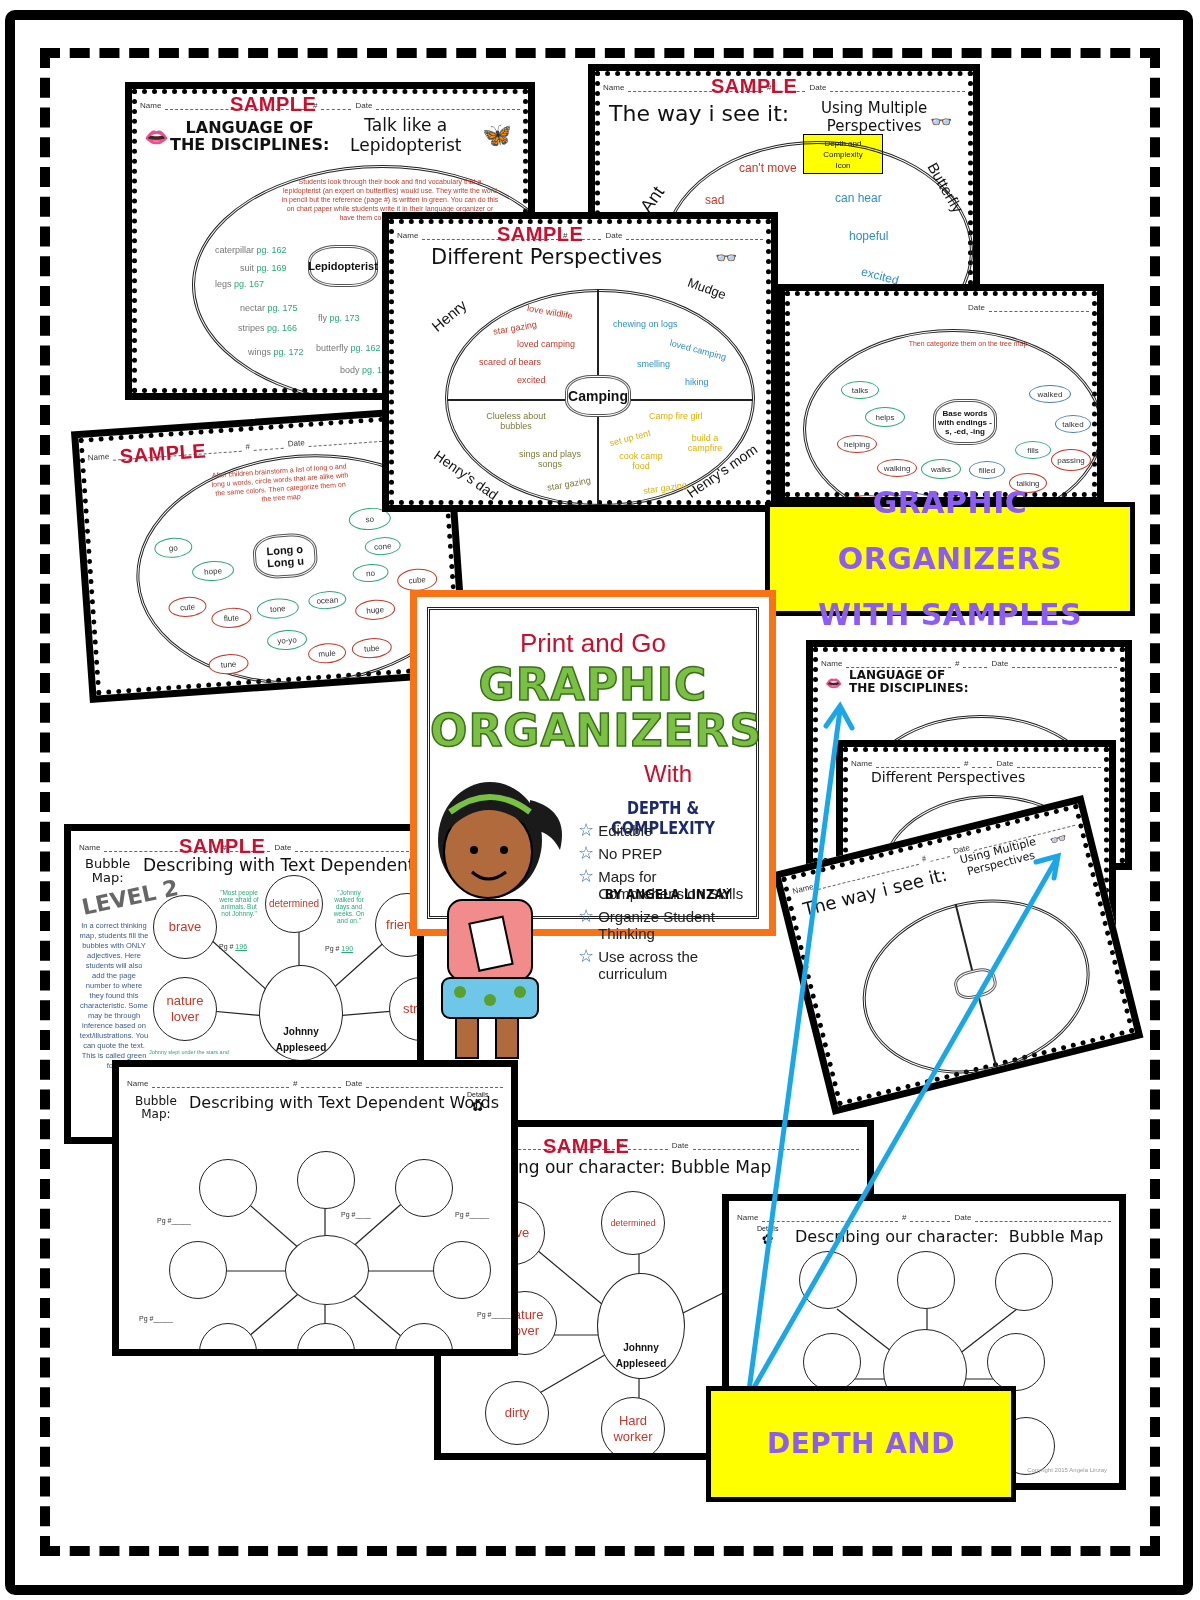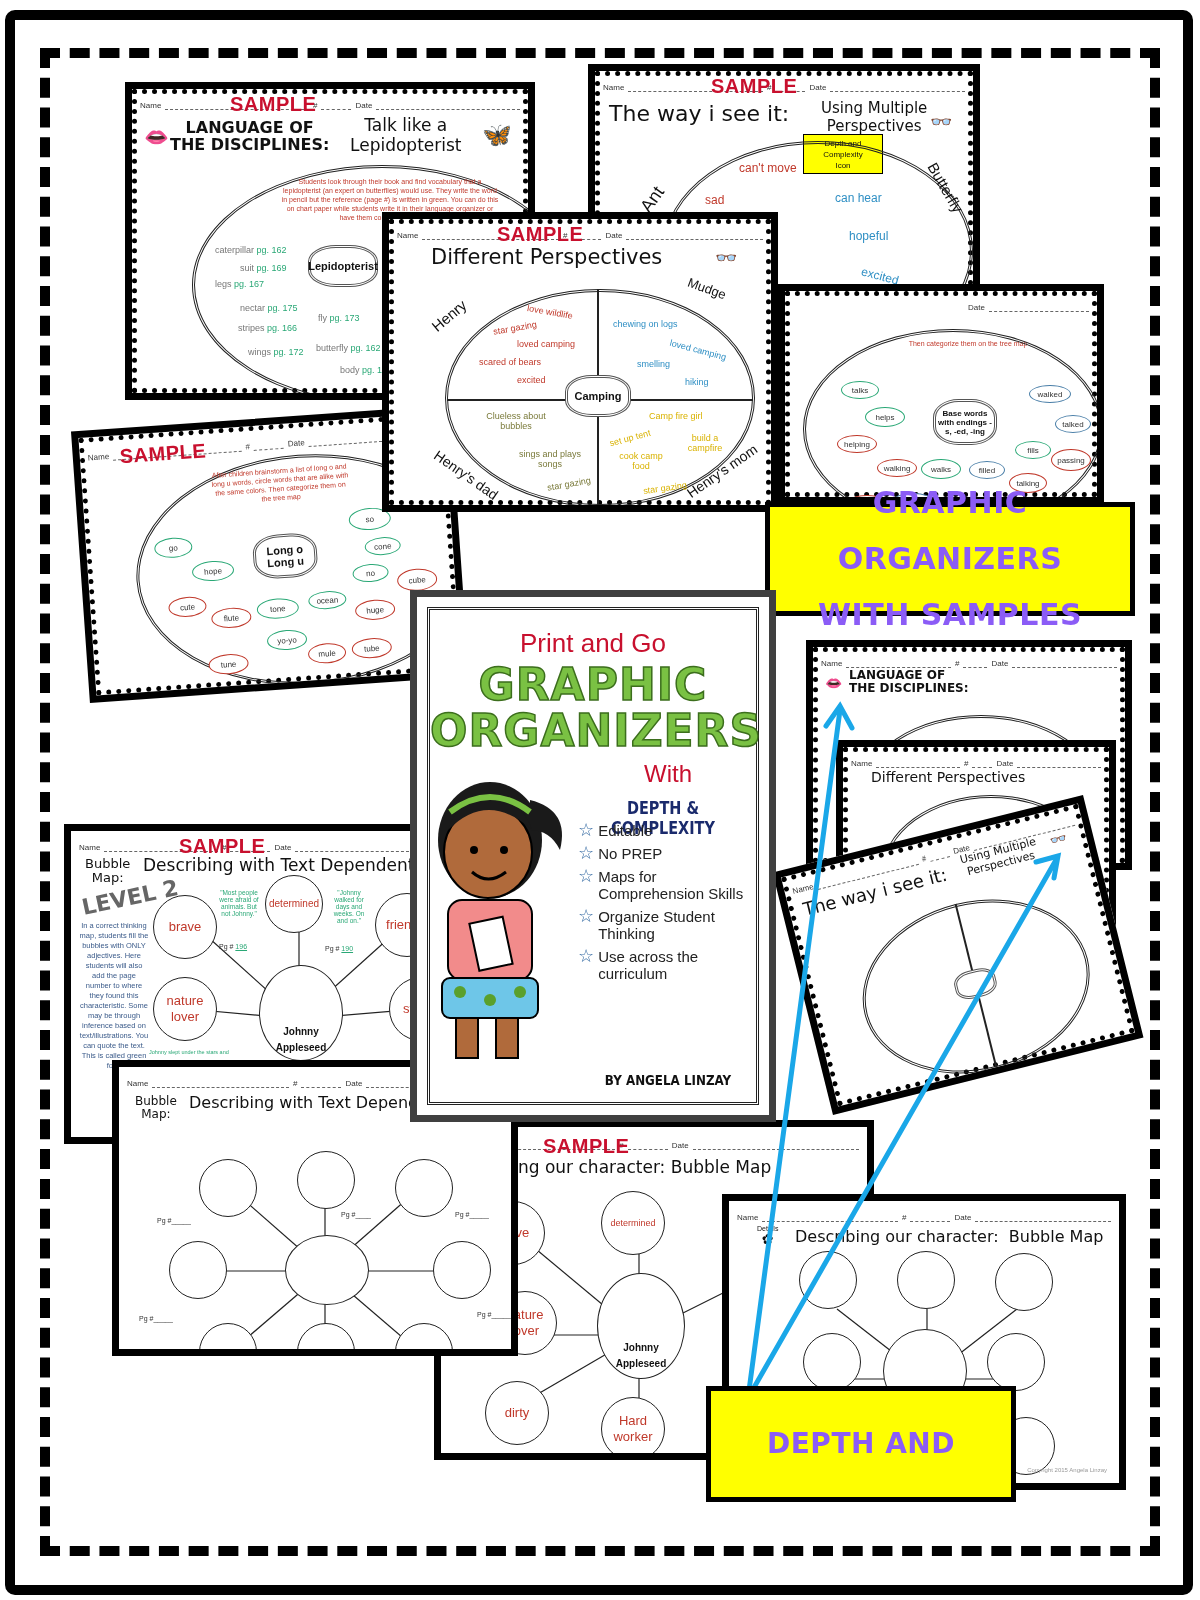--- a/index.html
+++ b/index.html
@@ -16,21 +16,21 @@
   .title-block{font-weight:900;font-size:16px;line-height:17px;font-family:"DejaVu Sans",sans-serif}
   .oval{position:absolute;border:3px double #222;border-radius:50%}
   .cloud{position:absolute;background:#fff;border:3px double #555;border-radius:40%;display:flex;align-items:center;justify-content:center;text-align:center;font-size:11px;font-weight:bold}
   .word{position:absolute;font-size:9px;white-space:nowrap}
   .red{color:#c0392b}.green{color:#2aa876}.blue{color:#2f8fc4}.gold{color:#d9b200}.olive{color:#7a7a3a}.gray{color:#777}
   .pill{position:absolute;border:1.5px solid;border-radius:50%;font-size:8px;display:flex;align-items:center;justify-content:center;color:#333;background:#fff}
   .pill.g{border-color:#2aa876}.pill.r{border-color:#c0392b}.pill.b{border-color:#4a7fa8}
   .bubble{position:absolute;border:1.5px solid #222;border-radius:50%;background:#fff;display:flex;align-items:center;justify-content:center;text-align:center;font-size:13px;color:#c0392b;line-height:16px}
   .pg{position:absolute;font-size:7px;color:#333;white-space:nowrap}
   .callout{position:absolute;background:#ffff00;border:5px solid #000;display:flex;align-items:center;justify-content:center;text-align:center;font-family:"DejaVu Sans",sans-serif;font-weight:bold;font-size:31px;line-height:56px;letter-spacing:0.5px;color:#8b5cf6;transform:scaleX(0.82);transform-origin:center}
-  .cover{position:absolute;left:410px;top:590px;width:366px;height:532px;background:#fff;border:7px solid #404040}
+  .cover{position:absolute;left:410px;top:590px;width:366px;height:346px;background:#fff;border:7px solid #f97316}
   .cover-inner{position:absolute;inset:10px;border:3px double #222}
   .cover-title1{position:absolute;top:18px;left:0;right:0;text-align:center;color:#c8102e;font-size:26px}
   .cover-title2{position:absolute;top:52px;left:0;right:0;text-align:center;color:#7ac143;font-weight:900;font-size:44px;line-height:46px;font-family:"DejaVu Sans",sans-serif;-webkit-text-stroke:1.5px #3c6e1d;letter-spacing:1px}
   .cover-with{position:absolute;top:150px;left:150px;right:0;text-align:center;color:#c8102e;font-size:24px}
   .cover-dc{position:absolute;top:188px;left:140px;right:0;text-align:center;color:#1a2a6c;font-weight:900;font-size:17px;font-family:"DejaVu Sans",sans-serif;transform:scaleX(0.85)}
   .bullets{position:absolute;top:212px;left:148px;right:4px}
   .bullet{display:flex;gap:4px;font-size:15px;line-height:17px;color:#222;margin-bottom:6px}
   .bullet .star{color:#3a6ea5;font-size:18px;line-height:17px}
   .cover-author{position:absolute;bottom:14px;left:150px;right:0;text-align:center;font-weight:900;font-size:14px;font-family:"DejaVu Sans",sans-serif;transform:scaleX(0.85)}
   .girl{position:absolute;left:0;top:150px;width:150px;height:310px}
@@ -181,21 +181,21 @@
         <span class="ul" style="flex:0 0 30px"></span>
         <span>Date</span>
         <span class="ul"></span>
       </div>
     <div class="sample" style="left:100px;top:-4px">SAMPLE</div>
     <div class="title-hand" style="position:absolute;left:34px;top:18px;font-size:21px">Different Perspectives</div>
     <div style="position:absolute;left:318px;top:20px;font-size:18px">👓</div>
     <div class="oval" style="left:48px;top:62px;width:310px;height:218px"></div>
     <div style="position:absolute;left:200px;top:62px;width:2px;height:218px;background:#222"></div>
     <div style="position:absolute;left:50px;top:172px;width:306px;height:2px;background:#222"></div>
-    <div class="cloud" style="left:168px;top:148px;width:66px;height:42px;font-size:11px">Camping</div>
+    <div class="cloud" style="left:168px;top:148px;width:66px;height:42px;font-size:14px">Camping</div>
     <div class="word" style="left:32px;top:80px;font-size:15px;transform:rotate(-40deg)">Henry</div>
     <div class="word" style="left:290px;top:54px;font-size:13px;transform:rotate(20deg)">Mudge</div>
     <div class="word" style="left:32px;top:240px;font-size:14px;transform:rotate(35deg)">Henry's dad</div>
     <div class="word" style="left:284px;top:236px;font-size:14px;transform:rotate(-35deg)">Henry's mom</div>
     <div class="word red" style="left:130px;top:80px;transform:rotate(10deg)">love wildlife</div>
     <div class="word red" style="left:96px;top:96px;transform:rotate(-10deg)">star gazing</div>
     <div class="word red" style="left:120px;top:112px">loved camping</div>
     <div class="word red" style="left:82px;top:130px">scared of bears</div>
     <div class="word red" style="left:120px;top:148px">excited</div>
     <div class="word blue" style="left:216px;top:92px">chewing on logs</div>

